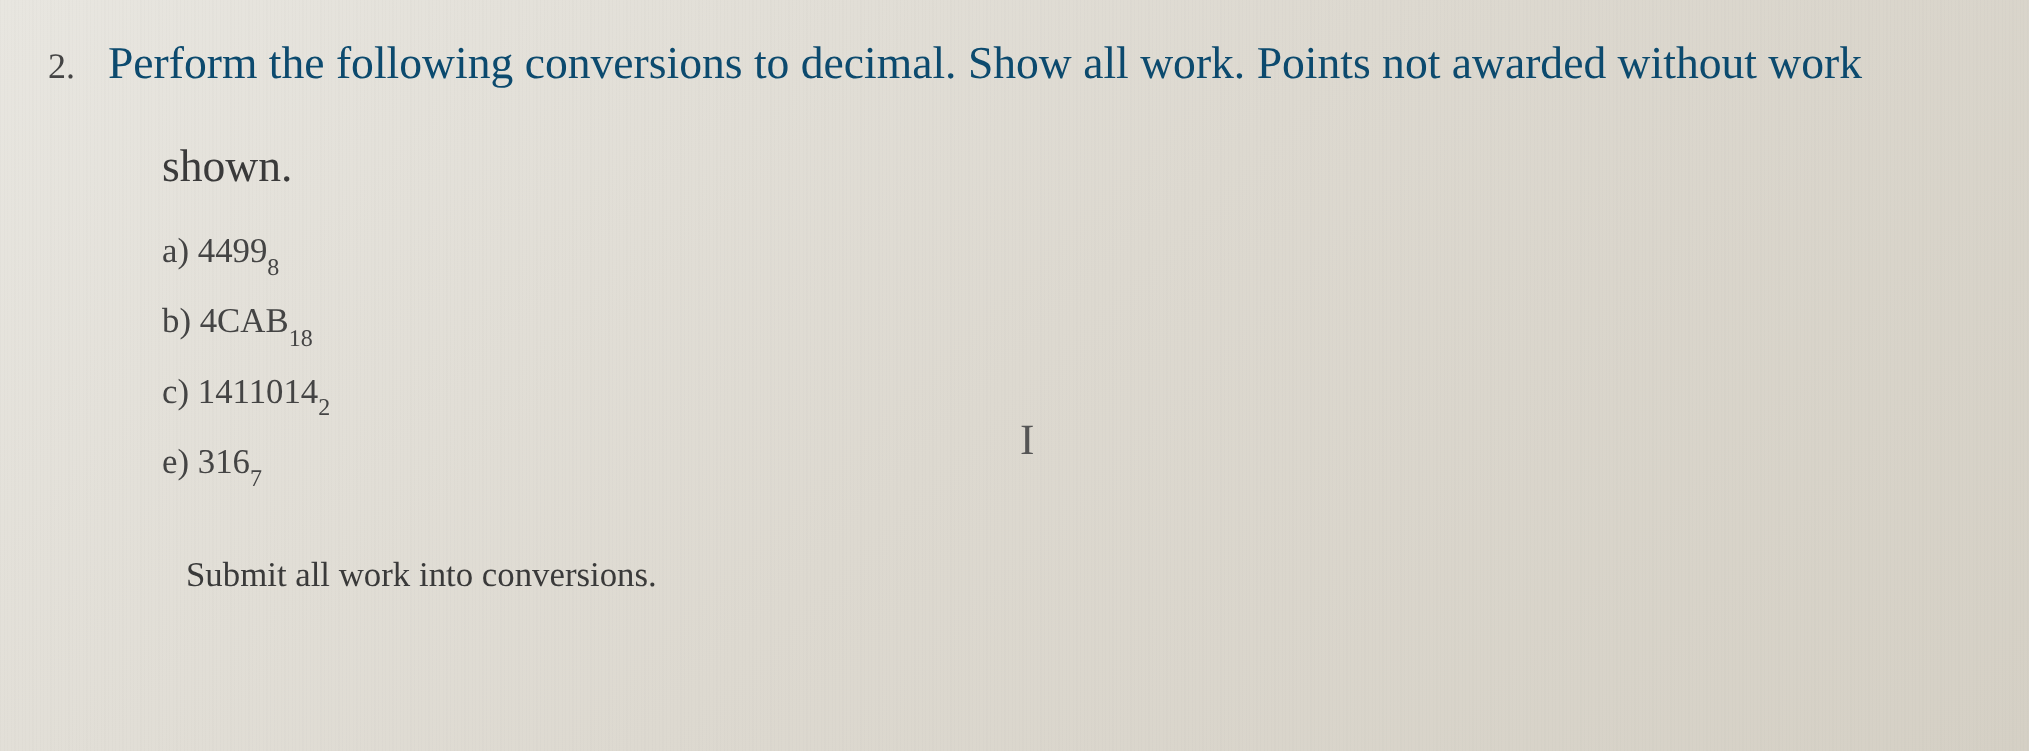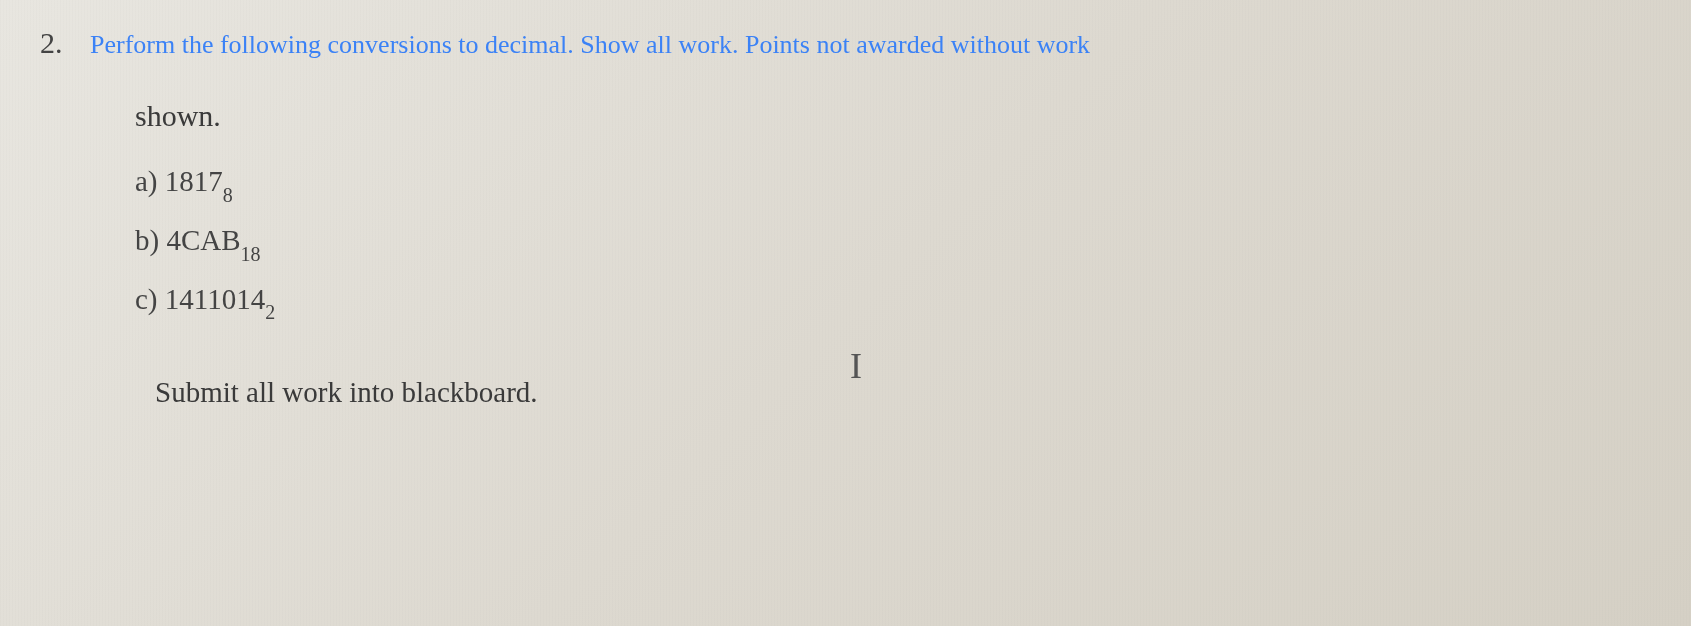--- a/index.html
+++ b/index.html
@@ -41,27 +41,27 @@
       align-items: baseline;
       margin-bottom: 8px;
     }
     .q-number {
       font-size: 30px;
       color: #444;
       min-width: 50px;
       padding-right: 20px;
     }
     .q-text {
-      font-size: 26px;
-      color: #3b82f6;
+      font-size: 38px;
+      color: #0c4a6e;
       line-height: 1.5;
     }
     .shown {
       margin-left: 95px;
-      font-size: 30px;
+      font-size: 38px;
       color: #3a3a3a;
       margin-bottom: 30px;
       margin-top: 35px;
     }
     .items {
       margin-left: 95px;
     }
     .item {
       font-size: 29px;
       color: #444;
@@ -96,28 +96,32 @@
 <div class="content">
   <div class="question-line">
     <span class="q-number">2.</span>
     <span class="q-text">Perform the following conversions to decimal. Show all work. Points not awarded without work</span>
   </div>
   <div class="shown">shown.</div>
 
   <div class="items">
     <div class="item">
       <span>a)</span>
-      <span>1817</span><span class="sub">8</span>
+      <span>4499</span><span class="sub">8</span>
     </div>
     <div class="item">
       <span>b)</span>
       <span>4CAB</span><span class="sub">18</span>
     </div>
     <div class="item">
       <span>c)</span>
       <span>1411014</span><span class="sub">2</span>
     </div>
+    <div class="item">
+      <span>e)</span>
+      <span>316</span><span class="sub">7</span>
+    </div>
   </div>
 
-  <div class="footer-text">Submit all work into blackboard.</div>
+  <div class="footer-text">Submit all work into conversions.</div>
 
   <div class="cursor">I</div>
 </div>
 
 </body></html>

